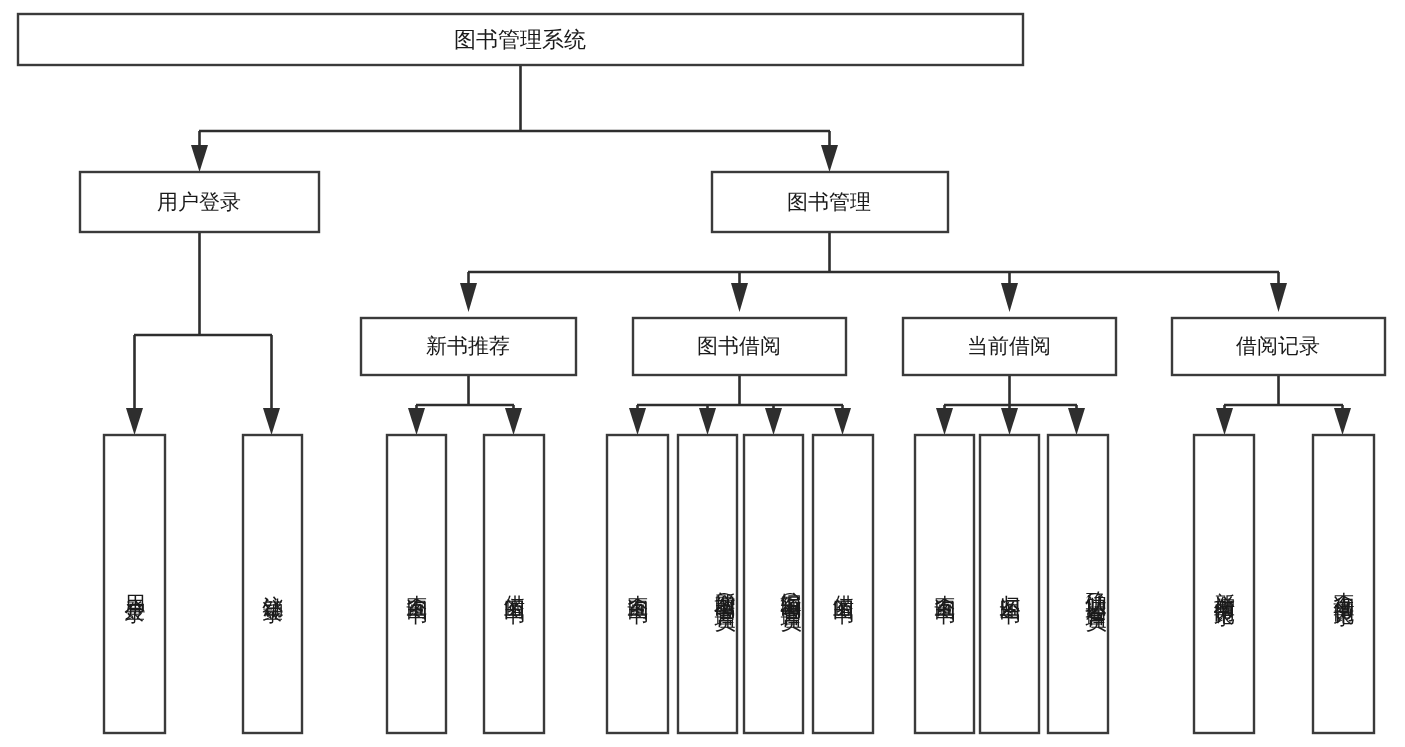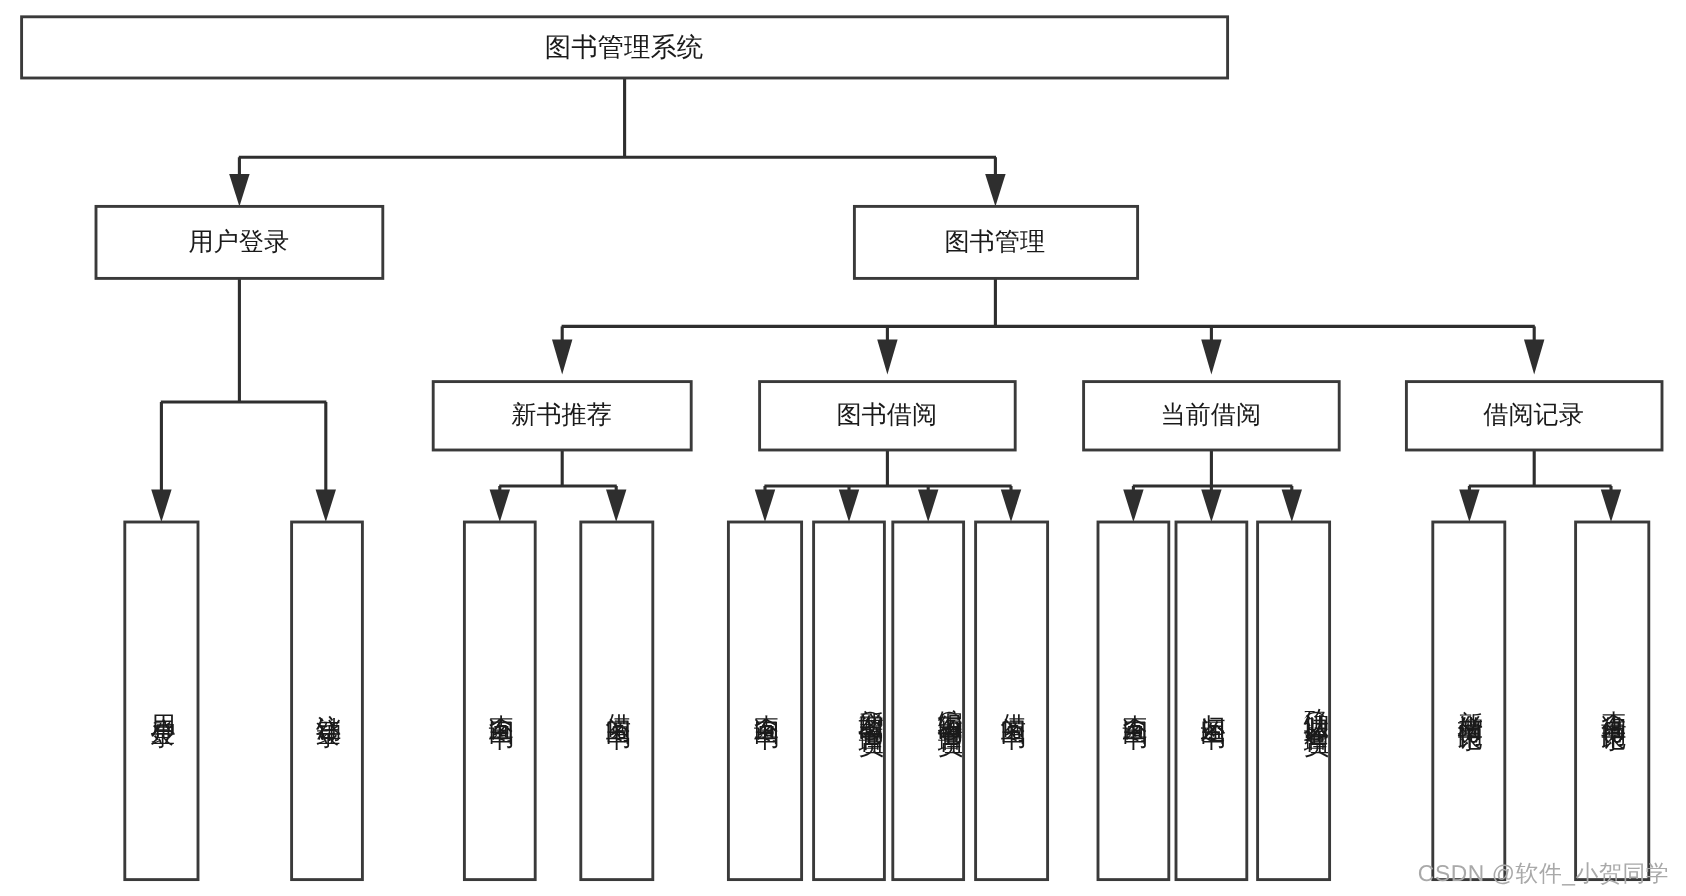--- a/index.html
+++ b/index.html
@@ -208,15 +208,14 @@
   <div class="vert-label" style="left:607px; top:435px; width:61px; height:298px;">查询图书</div>
   <div class="vert-label" style="left:678px; top:435px; width:59px; height:298px; align-items:flex-start; padding-top:6px; box-sizing:border-box;">新增图书（管理员）</div>
   <div class="vert-label" style="left:744px; top:435px; width:59px; height:298px; align-items:flex-start; padding-top:6px; box-sizing:border-box;">编辑图书（管理员）</div>
   <div class="vert-label" style="left:813px; top:435px; width:60px; height:298px;">借阅图书</div>
   <div class="vert-label" style="left:915px; top:435px; width:59px; height:298px;">查询图书</div>
   <div class="vert-label" style="left:980px; top:435px; width:59px; height:298px;">归还图书</div>
   <div class="vert-label" style="left:1048px; top:435px; width:60px; height:298px; align-items:flex-start; padding-top:6px; box-sizing:border-box;">确认归还（管理员）</div>
   <div class="vert-label" style="left:1194px; top:435px; width:60px; height:298px;">新增借阅记录</div>
   <div class="vert-label" style="left:1313px; top:435px; width:61px; height:298px;">查询借阅记录</div>
 
-  <div class="watermark">CSDN @软件_小贺同学</div>
 
 </div>
 
 </body></html>

